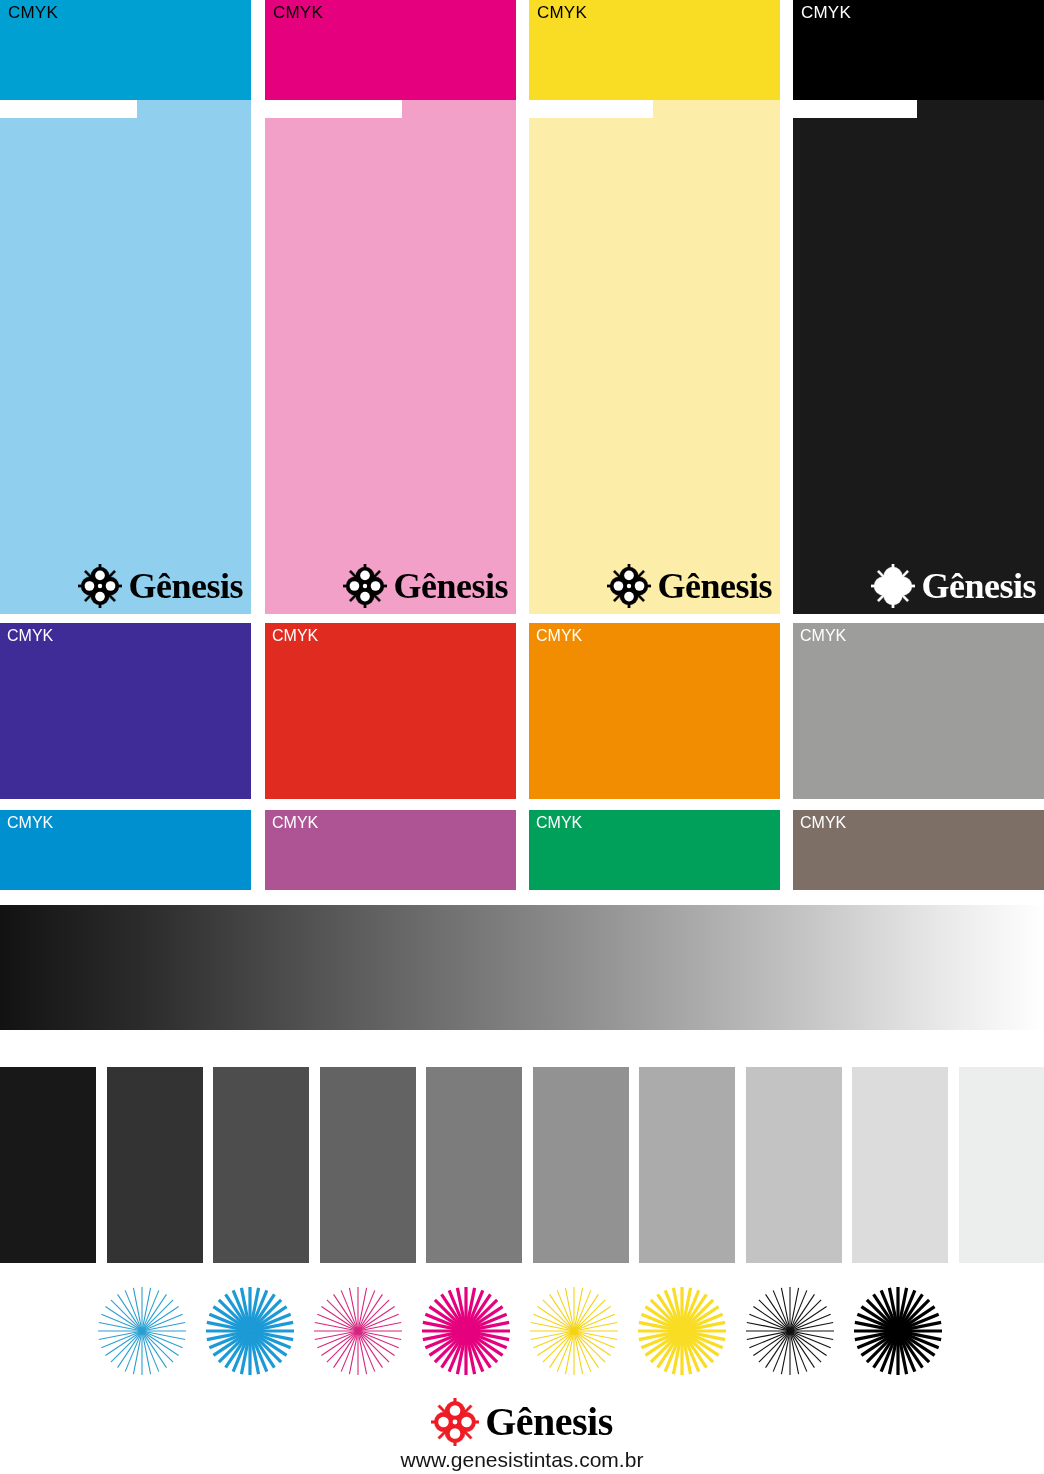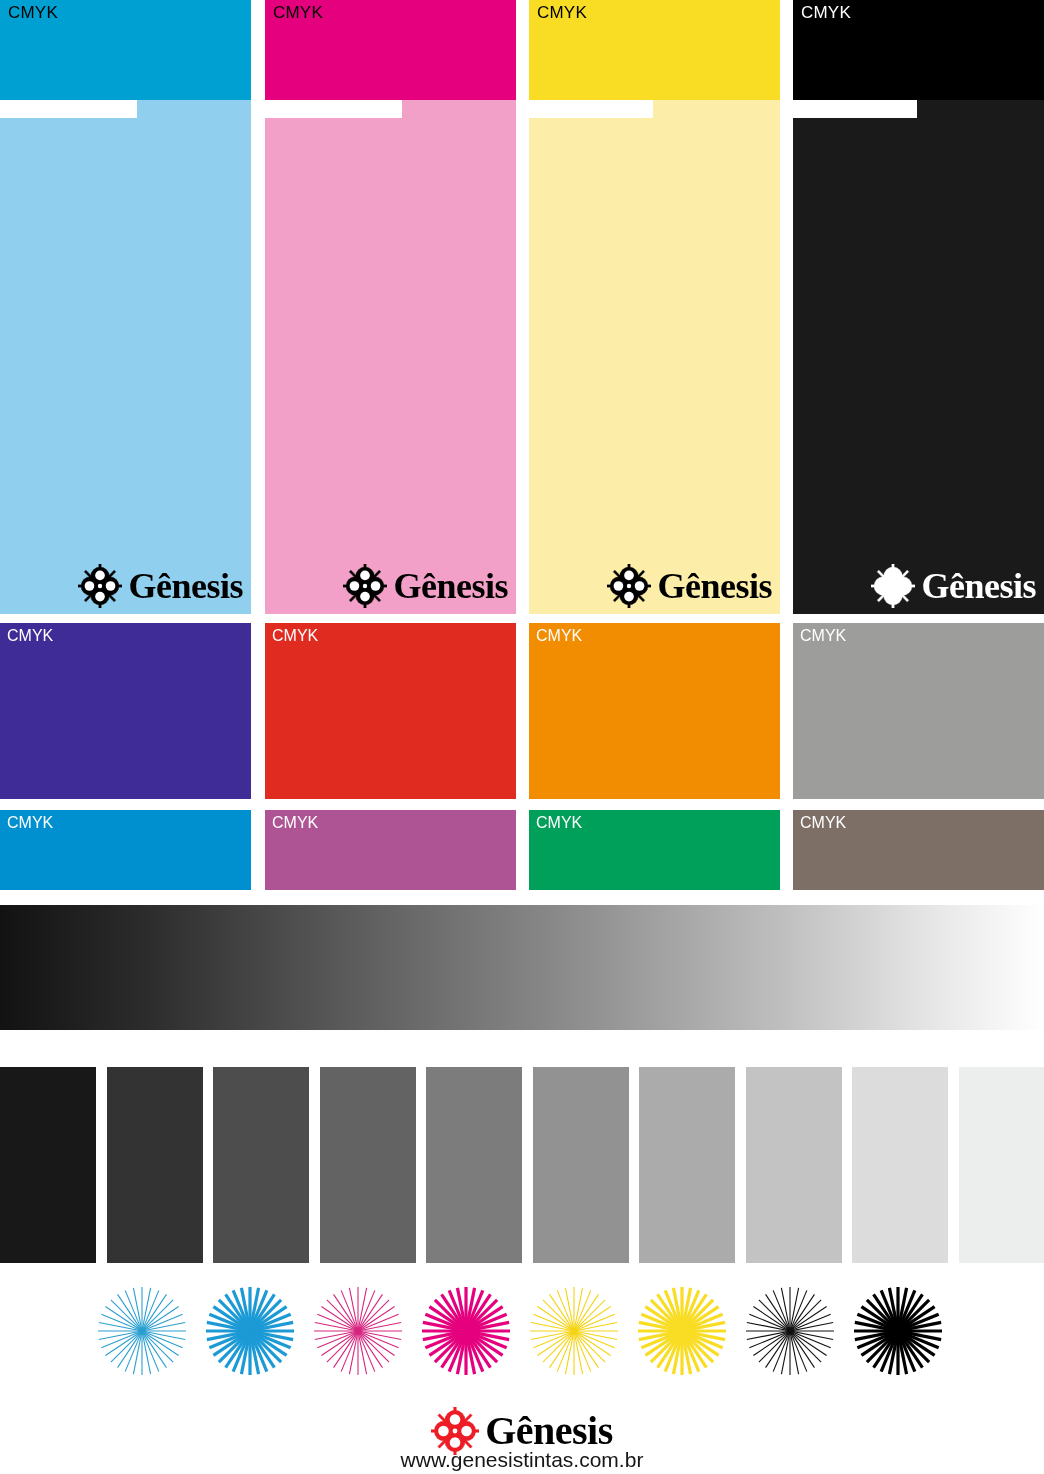--- a/index.html
+++ b/index.html
@@ -24,21 +24,21 @@
   .proc-label {
     position: absolute;
     left: 8px; top: 3px;
     font-size: 17px;
     line-height: 20px;
     letter-spacing: 0.2px;
   }
   .proc-logo { position: absolute; right: 8px; bottom: 6px; }
 
   
-  .logo-lockup { display: flex; align-items: center; gap: 6px; margin-top: 9px; }
+  .logo-lockup { display: flex; align-items: center; gap: 6px; }
   .logo-mark { display: block; }
   .logo-word {
     font-family: "Liberation Serif", serif;
     font-weight: bold;
     font-size: 36px;
     line-height: 36px;
     letter-spacing: -0.5px;
   }
 
   

